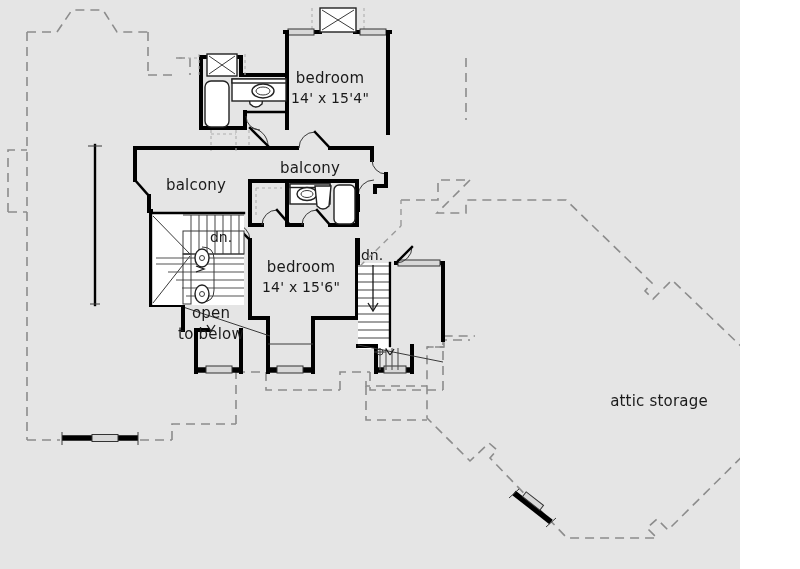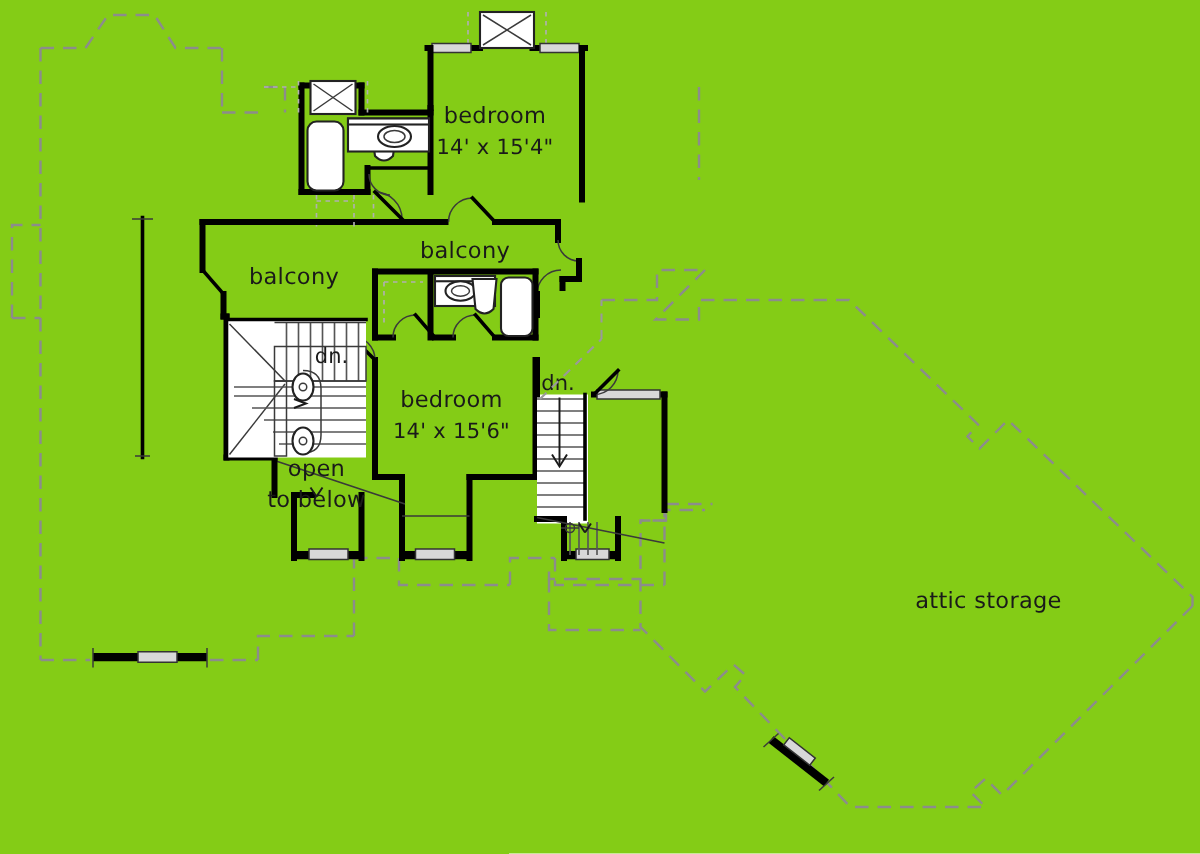--- a/index.html
+++ b/index.html
@@ -5,23 +5,23 @@
   html, body {
     margin: 0;
     padding: 0;
     background: #ffffff;
   }
   body {
     font-family: "DejaVu Sans", sans-serif;
   }
   #plan-root {
     position: relative;
-    width: 800px;
+    width: 740px;
     height: 569px;
-    background: #84cc16;
+    background: #e5e5e5;
     overflow: hidden;
     text-decoration: underline;
   }
   #plan-svg {
     position: absolute;
     left: 0;
     top: 0;
     width: 800px;
     height: 569px;
   }

